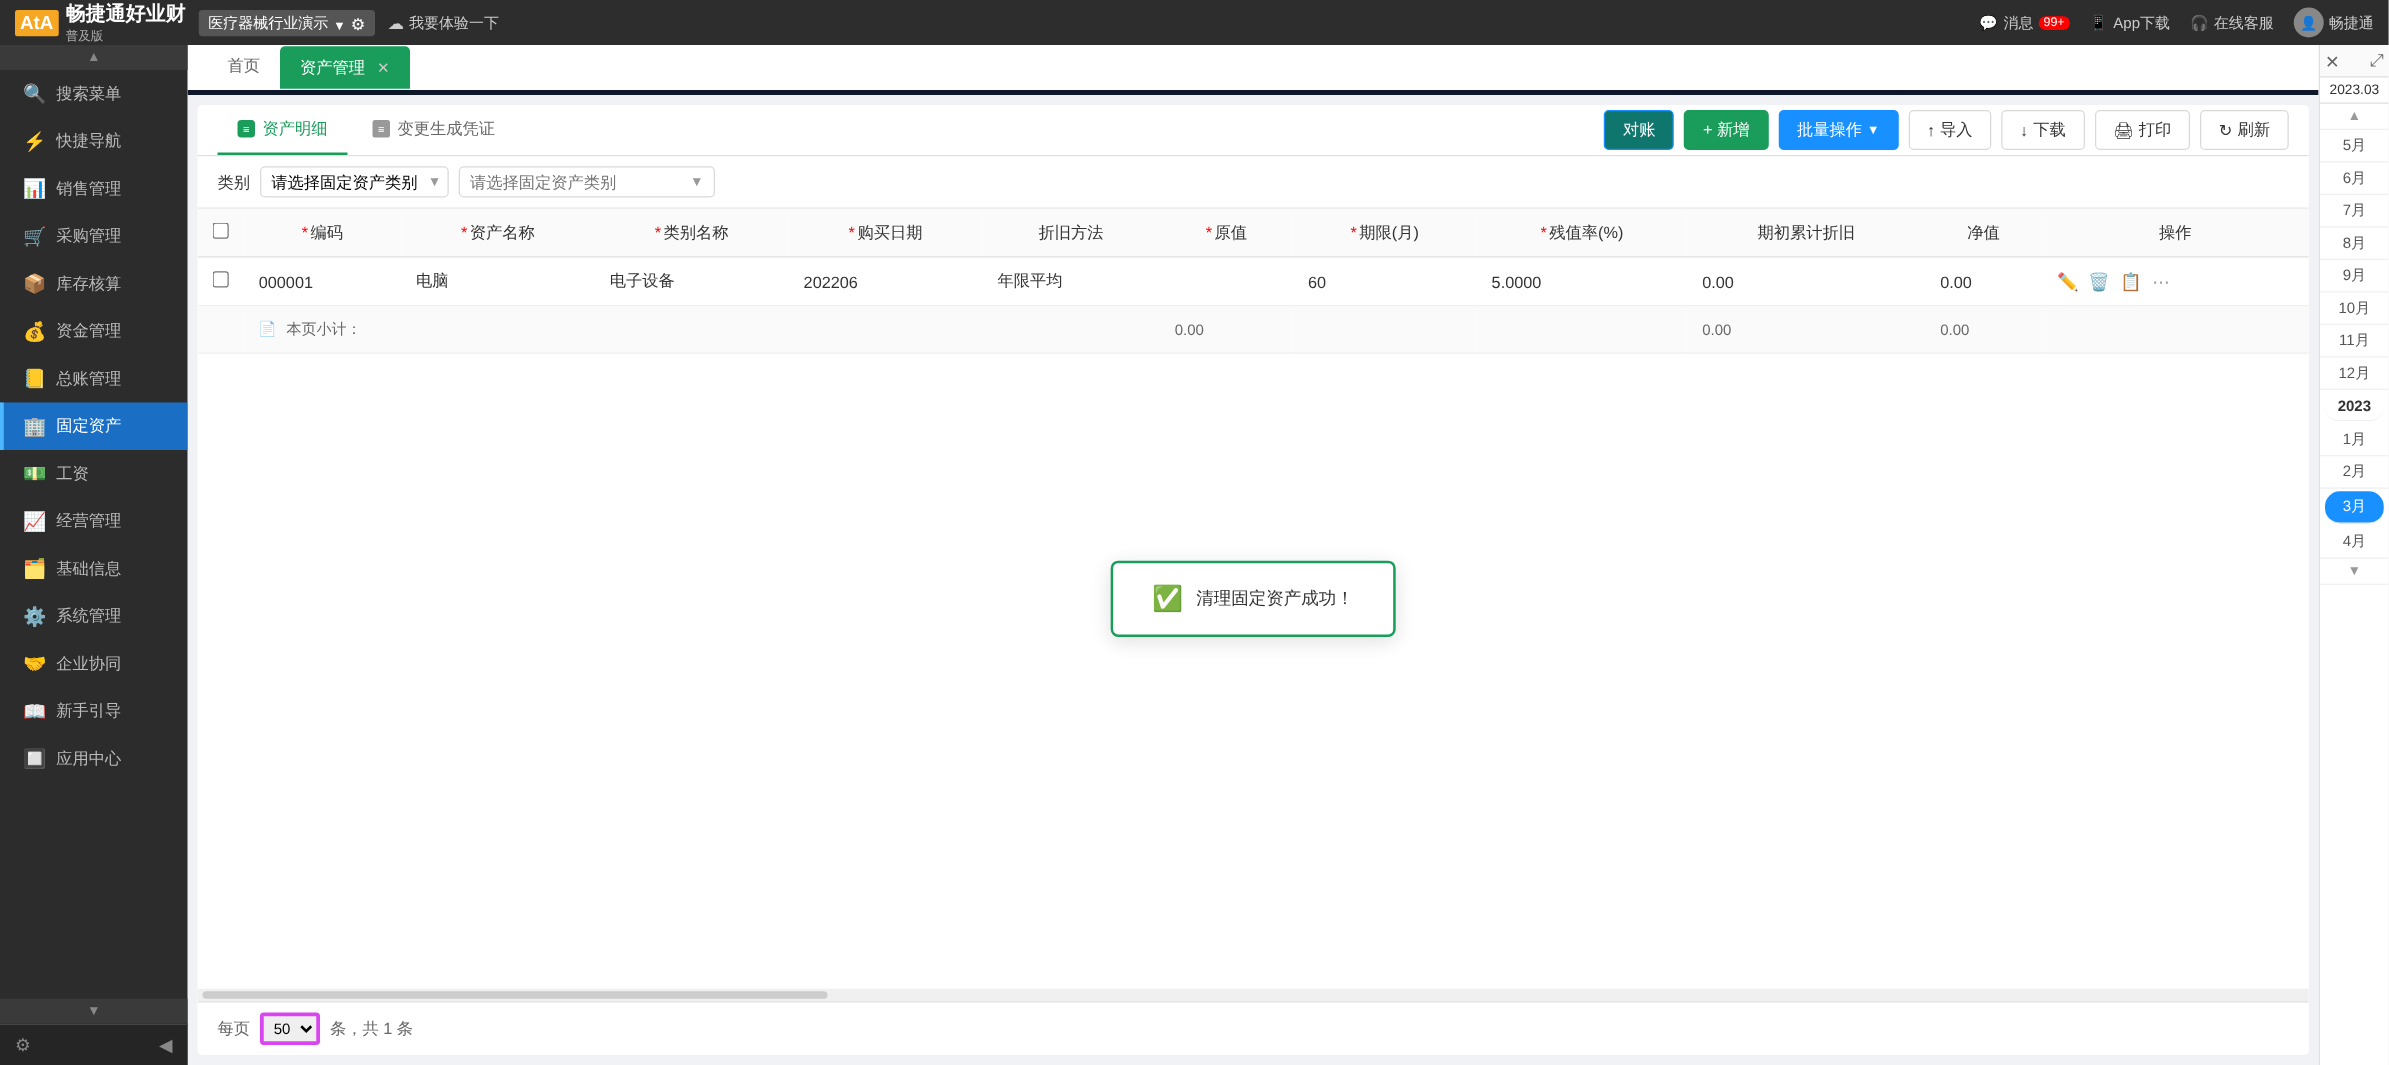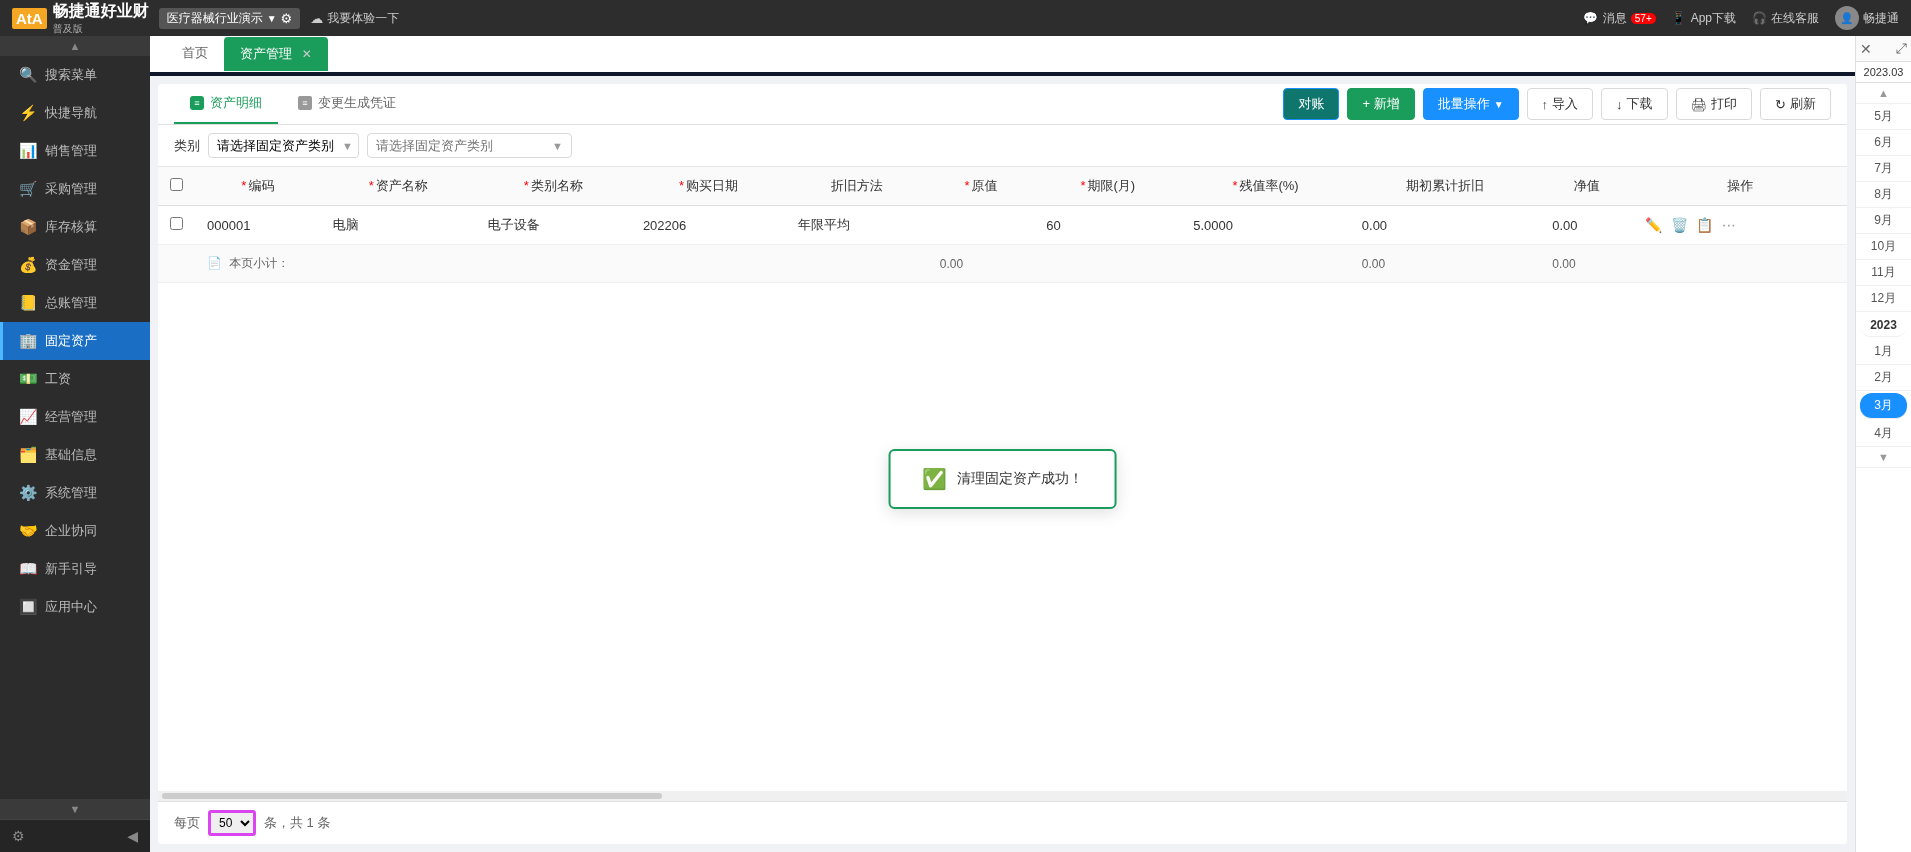--- a/index.html
+++ b/index.html
@@ -32,21 +32,21 @@
       padding: 2px 4px;
       border-radius: 2px;
     }
     .top-bar-company {
       background: #555;
       border-radius: 3px;
       padding: 2px 8px;
       font-size: 12px;
       cursor: pointer;
       display: flex;
-      align-items: center;
+      align-items: flex-end;
       gap: 4px;
     }
     .top-bar-experience {
       display: flex;
       align-items: center;
       gap: 4px;
       font-size: 12px;
       color: #ccc;
       cursor: pointer;
     }
@@ -519,21 +519,21 @@
     <span style="font-size:13px;">⚙</span>
   </div>
   <div class="top-bar-experience">
     <span style="font-size:13px;">☁</span>
     <span>我要体验一下</span>
   </div>
   <div class="top-bar-right">
     <div class="top-bar-right-item">
       <span>💬</span>
       <span>消息</span>
-      <span class="badge-red">57+</span>
+      <span class="badge-red">99+</span>
     </div>
     <div class="top-bar-right-item">
       <span>📱</span>
       <span>App下载</span>
     </div>
     <div class="top-bar-right-item">
       <span>🎧</span>
       <span>在线客服</span>
     </div>
     <div class="top-bar-right-item">

